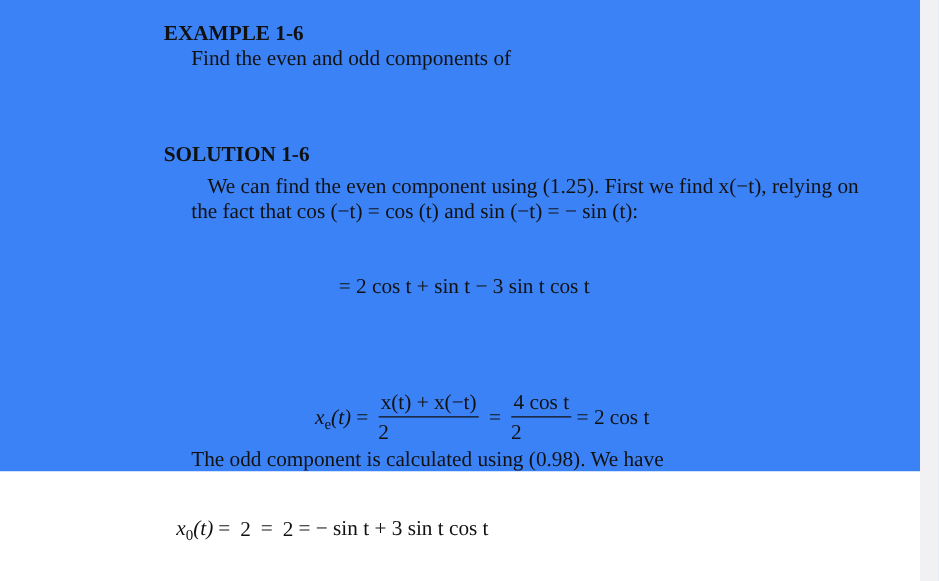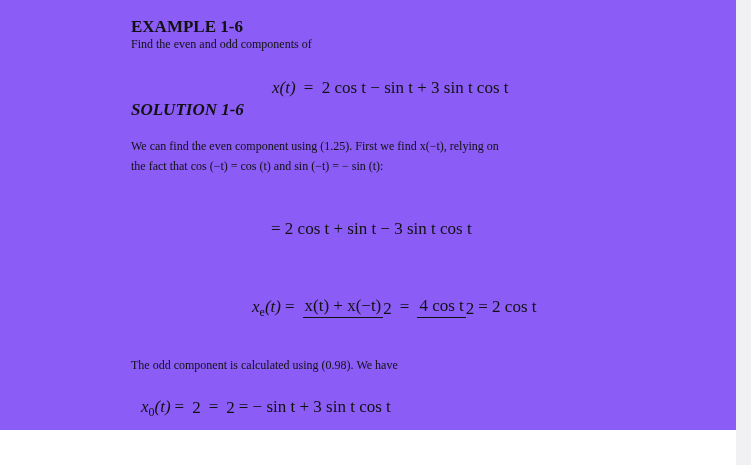--- a/index.html
+++ b/index.html
@@ -1,50 +1,45 @@
 <!DOCTYPE html>
 <html><head>
   <meta charset="utf-8">
   <style>
     html, body { margin: 0; padding: 0; }
     body {
       width: 751px; height: 465px; overflow: hidden; position: relative;
       background: #ffffff; color: #111111;
       font-family: "Liberation Serif", "DejaVu Serif", serif;
     }
-    .page { position: absolute; left: 0; top: 0; width: 736px; height: 430px; background: #8b5cf6; }
+    .page { position: absolute; left: 0; top: 0; width: 736px; height: 377px; background: #3b82f6; }
     .scroll-strip { position: absolute; left: 736px; top: 0; width: 15px; height: 465px; background: #f1f1f3; }
     .abs { position: absolute; white-space: nowrap; }
     .heading { font-weight: bold; font-size: 17px; }
-    .text { font-size: 12px; }
+    .text { font-size: 17px; margin-left: 22px; }
     .math { font-size: 17px; }
     .math i, i.v { font-style: italic; }
     .sub { font-size: 12px; position: relative; top: 4px; font-style: normal; }
-    .frac { display: inline-flex; flex-direction: row; align-items: center; vertical-align: middle; margin: 0 4px; }
+    .frac { display: inline-flex; flex-direction: column; align-items: flex-start; vertical-align: middle; margin: 16px 4px; }
     .frac .num { padding: 0 2px 2px 2px; border-bottom: 1px solid #111; line-height: 19px; }
     .frac .den { padding-top: 2px; line-height: 19px; }
     .eqrow { display: flex; align-items: center; }
     .op { margin: 0 4px; }
   </style>
 </head>
 <body>
 
 <div class="page">
 
   <div class="abs heading" style="left:131px; top:17px;">EXAMPLE 1-6</div>
   <div class="abs text" style="left:131px; top:37px;">Find the even and odd components of</div>
 
-  <div class="abs math" style="left:272px; top:78px;">
-    <i>x(t)</i>
-    <span class="op">=</span>
-    <span>2 cos t − sin t + 3 sin t cos t</span>
-  </div>
 
-  <div class="abs heading" style="left:131px; top:100px;font-style:italic;">SOLUTION 1-6</div>
-  <div class="abs text" style="left:131px; top:139px;">We can find the even component using (1.25). First we find x(−t), relying on</div>
+  <div class="abs heading" style="left:131px; top:114px;">SOLUTION 1-6</div>
+  <div class="abs text" style="left:144px; top:139px;">We can find the even component using (1.25). First we find x(−t), relying on</div>
   <div class="abs text" style="left:131px; top:159px;">the fact that cos (−t) = cos (t) and sin (−t) = − sin (t):</div>
 
   <div class="abs math" style="left:271px; top:219px;">
     <span>= 2 cos t + sin t − 3 sin t cos t</span>
   </div>
 
 
   <div class="abs math eqrow" style="left:252px; top:296px;">
     <span><i>x</i><span class="sub">e</span><i>(t)</i></span>
     <span class="op">=</span>

